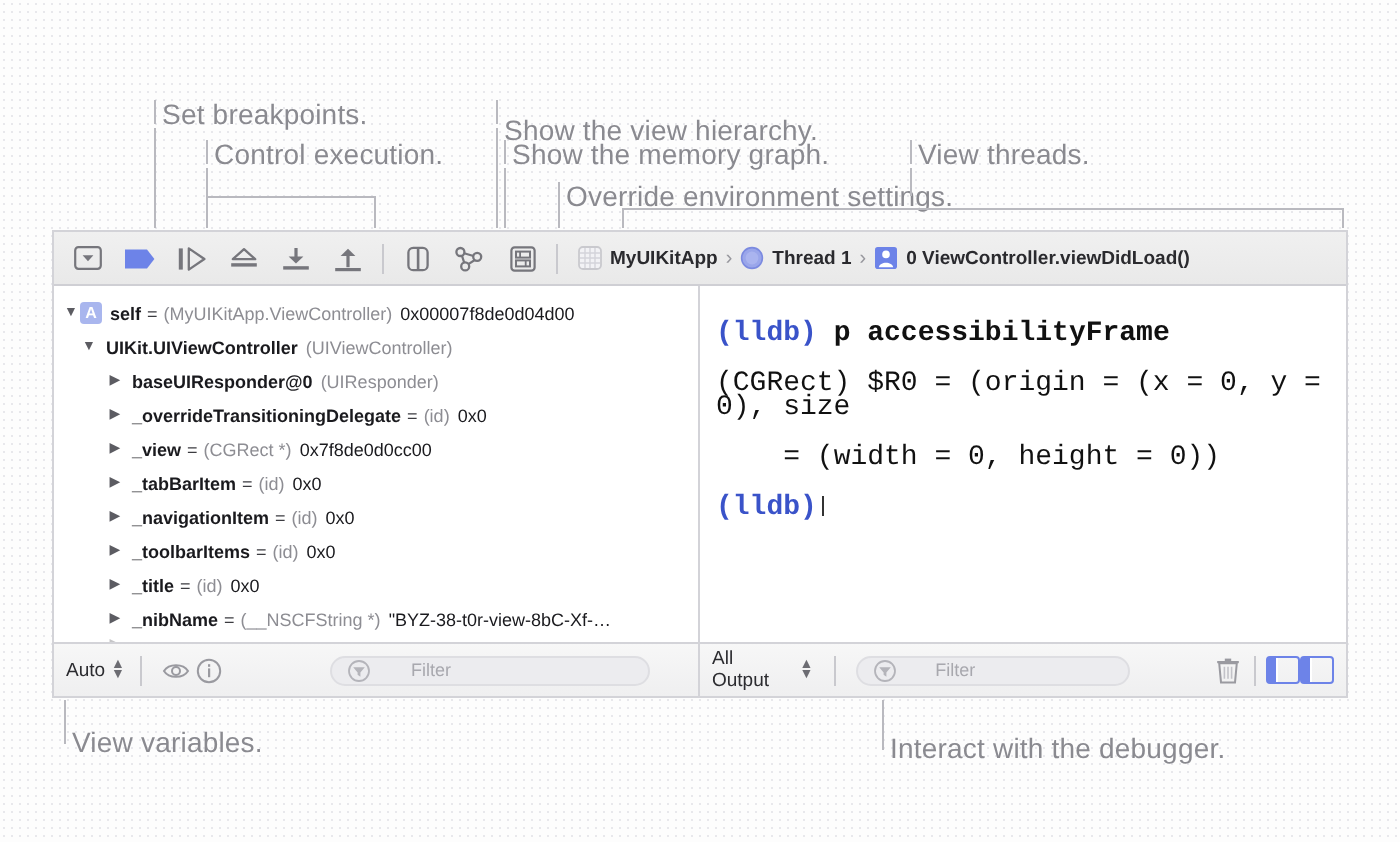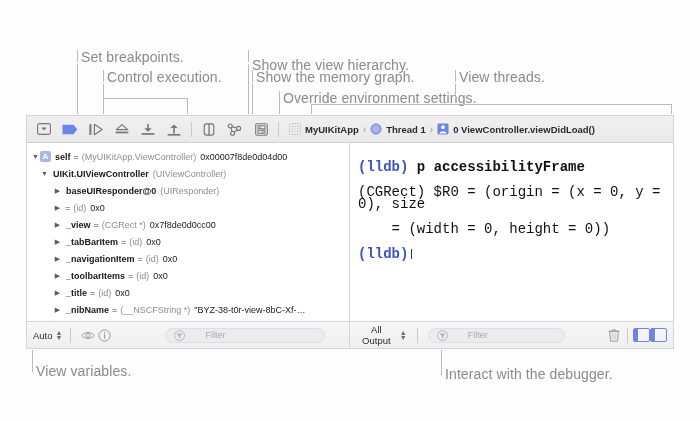--- a/index.html
+++ b/index.html
@@ -113,21 +113,21 @@
     vertical-align:-1px;margin-left:3px;
   }
 
   
   .botbar{
     height:27px;flex:0 0 27px;
     background:linear-gradient(#f7f7f7,#efeff0);
     border-top:1px solid #d3d3d8;
     display:flex;align-items:center;
     padding:0 6px;box-sizing:border-box;
-    font-size:9.5px;color:#2c2c30;text-align:center;
+    font-size:9.5px;color:#2c2c30;
   }
   .stepper{display:flex;flex-direction:column;line-height:5px;margin-left:3px;color:#6c6c72;font-size:7px;}
   .popup{display:flex;align-items:center;cursor:default;}
   .filter{
     display:flex;align-items:center;gap:20px;
     height:15px;border-radius:8px;
     background:#ececef;border:1px solid #dedee2;
     padding:0 8px;color:#a8a8ae;font-size:9px;
     box-sizing:border-box;
   }
@@ -306,20 +306,21 @@
         </div>
 
         <div class="vrow r-indent-2">
           <span class="tri">▶</span>
           <span class="vname" style="margin-left:4px">baseUIResponder@0</span>
           <span class="vtype" style="margin-left:4px">(UIResponder)</span>
         </div>
 
         <div class="vrow r-indent-2">
           <span class="tri">▶</span>
+          <span class="vname" style="margin-left:4px">_overrideTransitioningDelegate</span>
           <span class="veq">=</span>
           <span class="vtype">(id)</span>
           <span class="vval" style="margin-left:4px">0x0</span>
         </div>
 
         <div class="vrow r-indent-2">
           <span class="tri">▶</span>
           <span class="vname" style="margin-left:4px">_view</span>
           <span class="veq">=</span>
           <span class="vtype">(CGRect *)</span>

